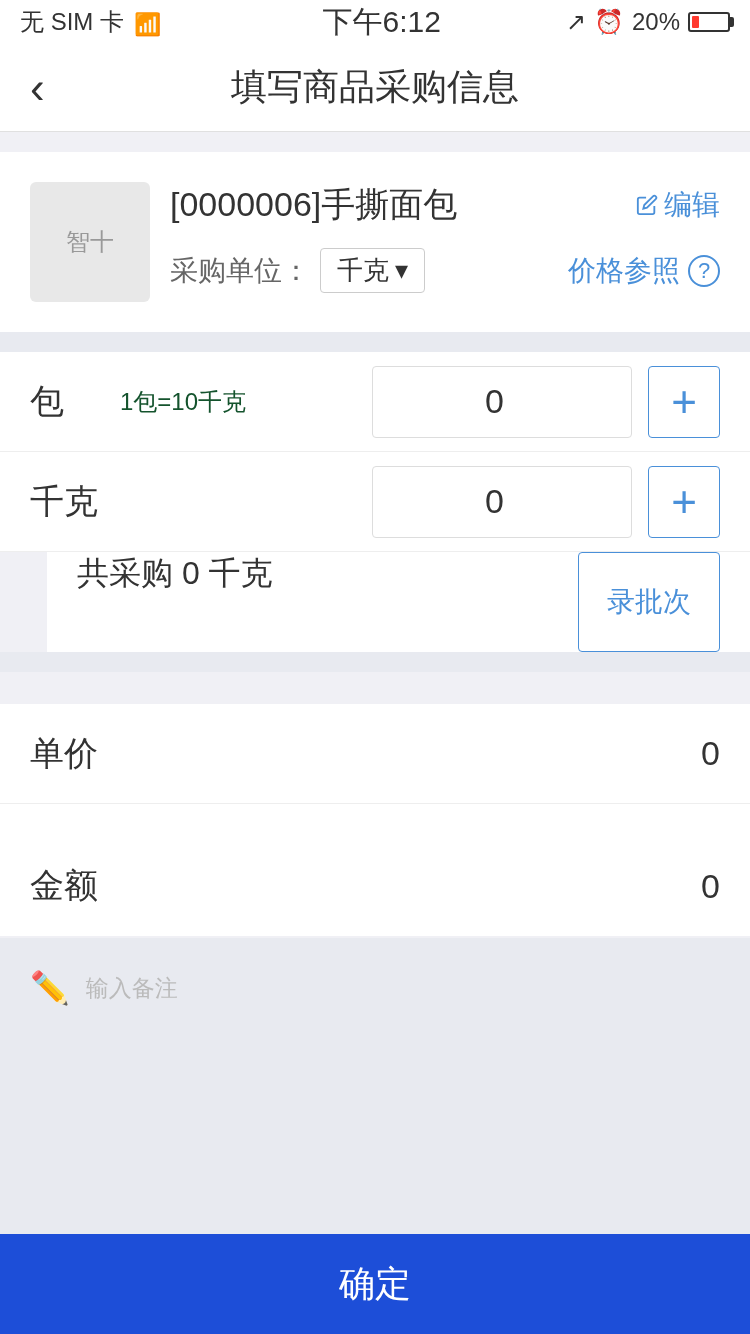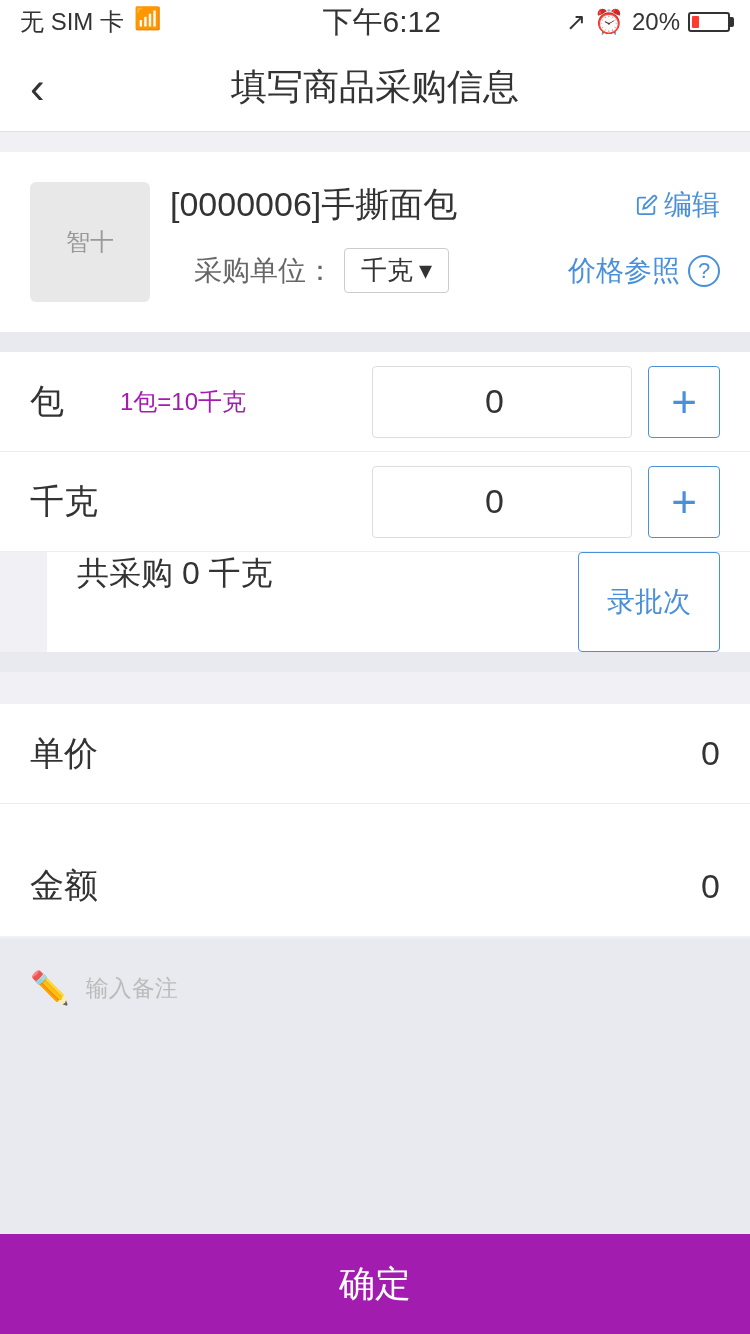--- a/index.html
+++ b/index.html
@@ -17,21 +17,21 @@
     .status-bar {
       height: 44px;
       background: #fff;
       display: flex;
       align-items: center;
       justify-content: space-between;
       padding: 0 20px;
       font-size: 26px;
       color: #333;
     }
-    .status-left { display: flex; align-items: flex-start; gap: 10px; }
+    .status-left { display: flex; align-items: flex-end; gap: 10px; }
     .status-center { font-size: 30px; font-weight: 500; margin-left: 36px; }
     .status-right { display: flex; align-items: center; gap: 8px; font-size: 24px; }
     .battery-icon {
       width: 42px; height: 20px; border: 2px solid #333; border-radius: 3px;
       position: relative; display: inline-flex; align-items: center; padding: 2px;
     }
     .battery-icon::after {
       content: ''; position: absolute; right: -6px; top: 50%; transform: translateY(-50%);
       width: 4px; height: 10px; background: #333; border-radius: 0 2px 2px 0;
     }
@@ -99,21 +99,20 @@
       font-size: 28px;
       display: flex;
       align-items: center;
       gap: 6px;
       cursor: pointer;
     }
     .product-unit {
       display: flex;
       align-items: center;
       justify-content: space-between;
-      margin-left: 24px;
     }
     .unit-label { font-size: 28px; color: #666; }
     .unit-select {
       border: 1px solid #ccc;
       border-radius: 4px;
       padding: 4px 16px;
       font-size: 26px;
       color: #333;
       background: #fff;
       display: flex;
@@ -154,21 +153,21 @@
       height: 100px;
       border-bottom: 1px solid #eee;
     }
     .input-label {
       font-size: 34px;
       color: #333;
       min-width: 80px;
     }
     .input-sublabel {
       font-size: 24px;
-      color: #a21caf;
+      color: #14532d;
       margin-left: 10px;
     }
     .input-right {
       display: flex;
       align-items: center;
       margin-left: auto;
       gap: 0;
     }
     .qty-input {
       width: 260px;
@@ -255,21 +254,21 @@
       min-height: 300px;
     }
 
     
     .confirm-btn {
       position: fixed;
       bottom: 0;
       left: 0;
       width: 750px;
       height: 100px;
-      background: #a21caf;
+      background: #1d4ed8;
       color: #fff;
       font-size: 36px;
       border: none;
       cursor: pointer;
       display: flex;
       align-items: center;
       justify-content: center;
     }
 
     .wifi-icon { font-size: 22px; }

